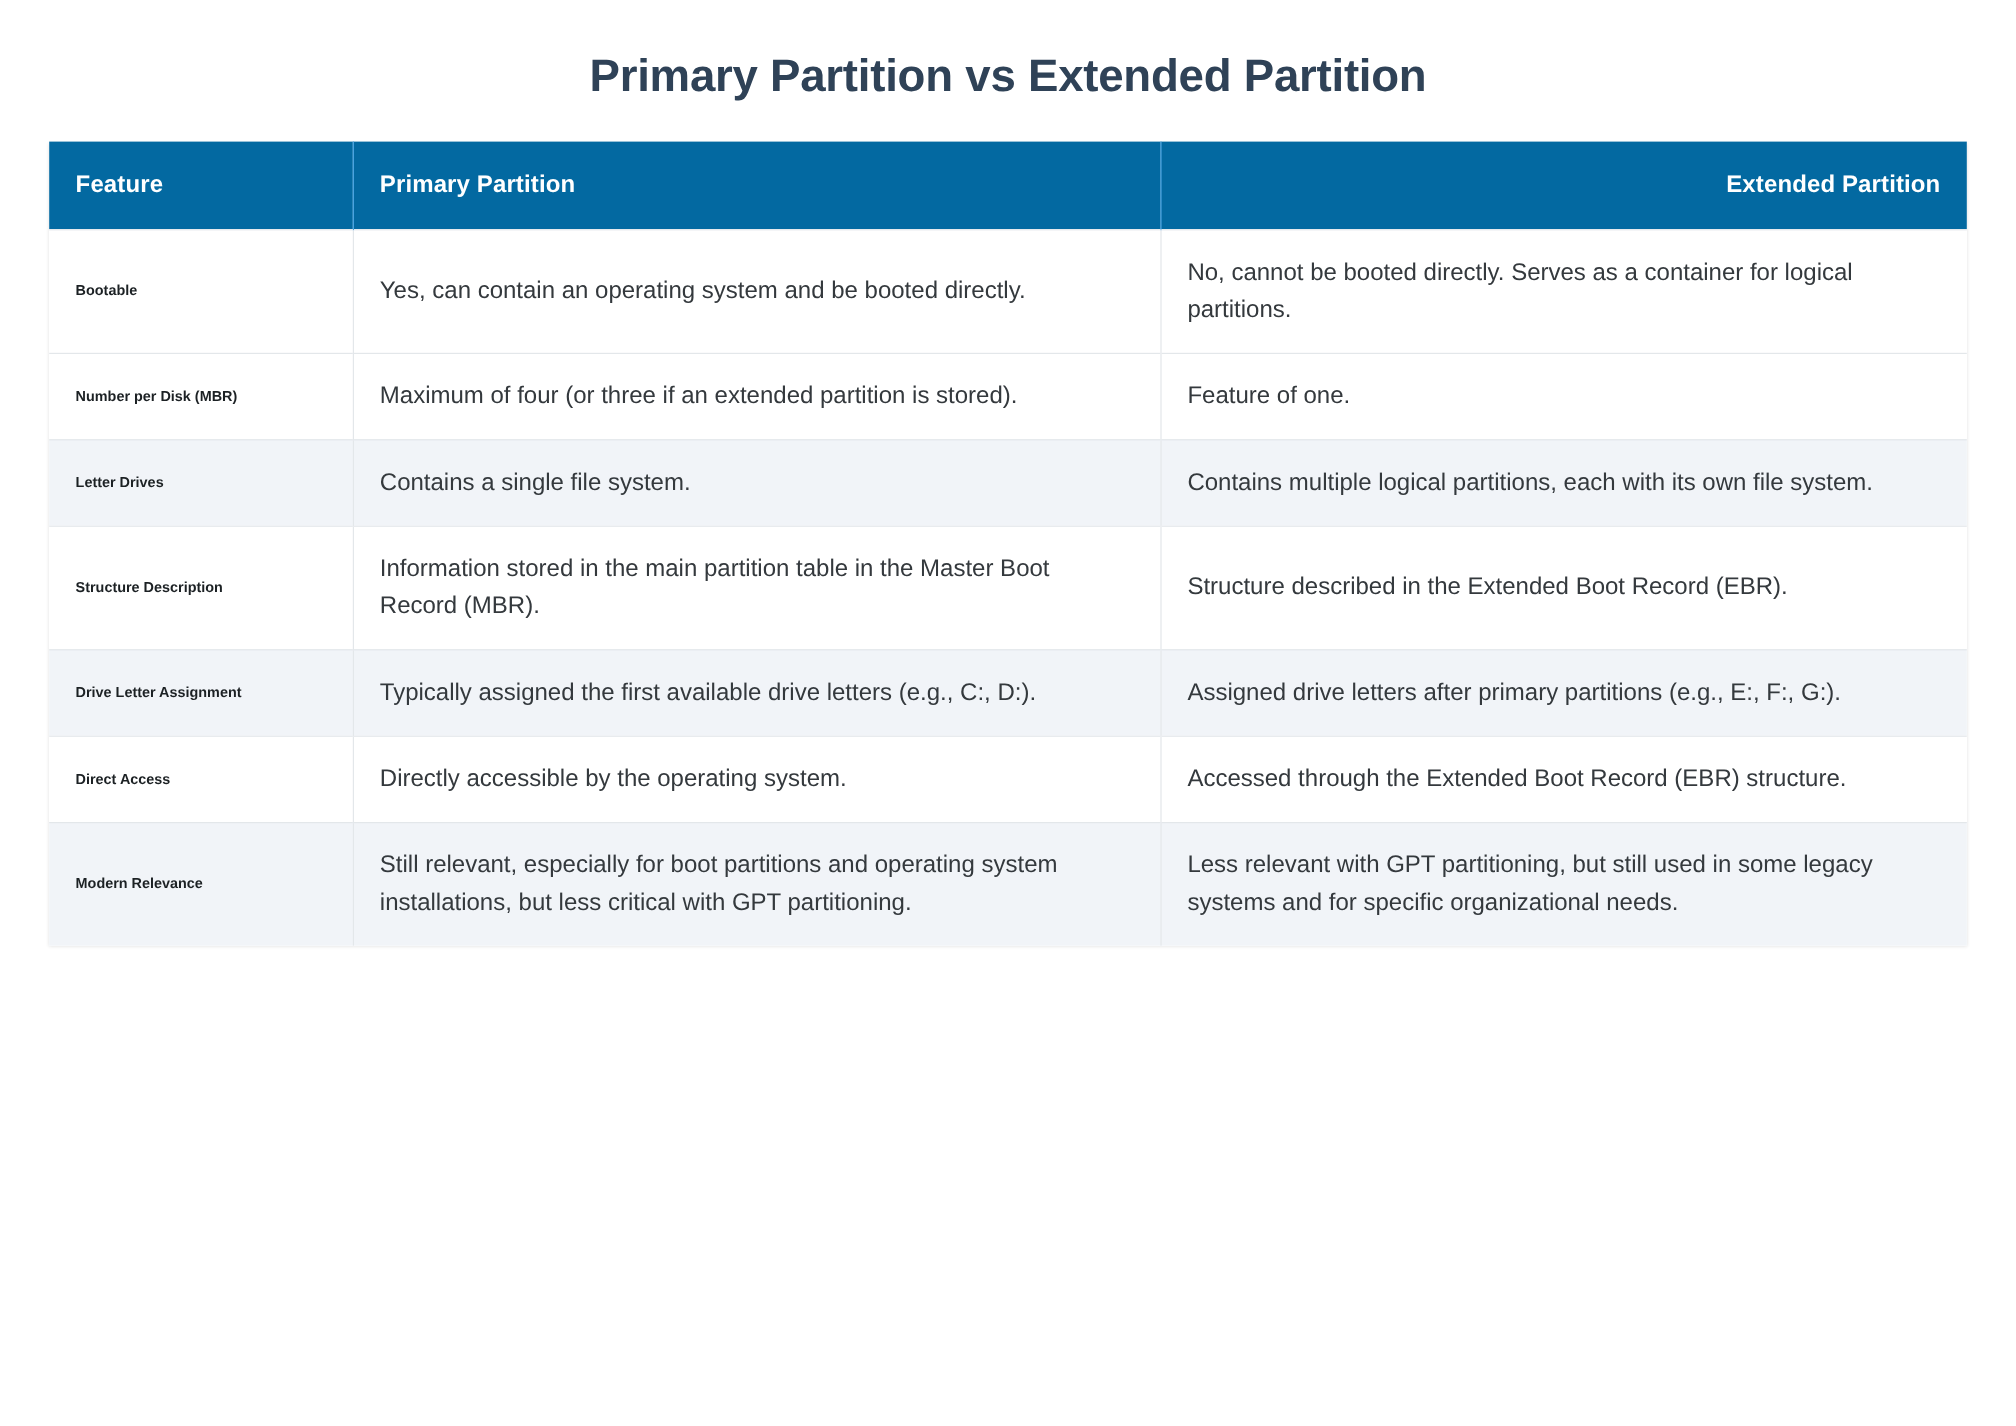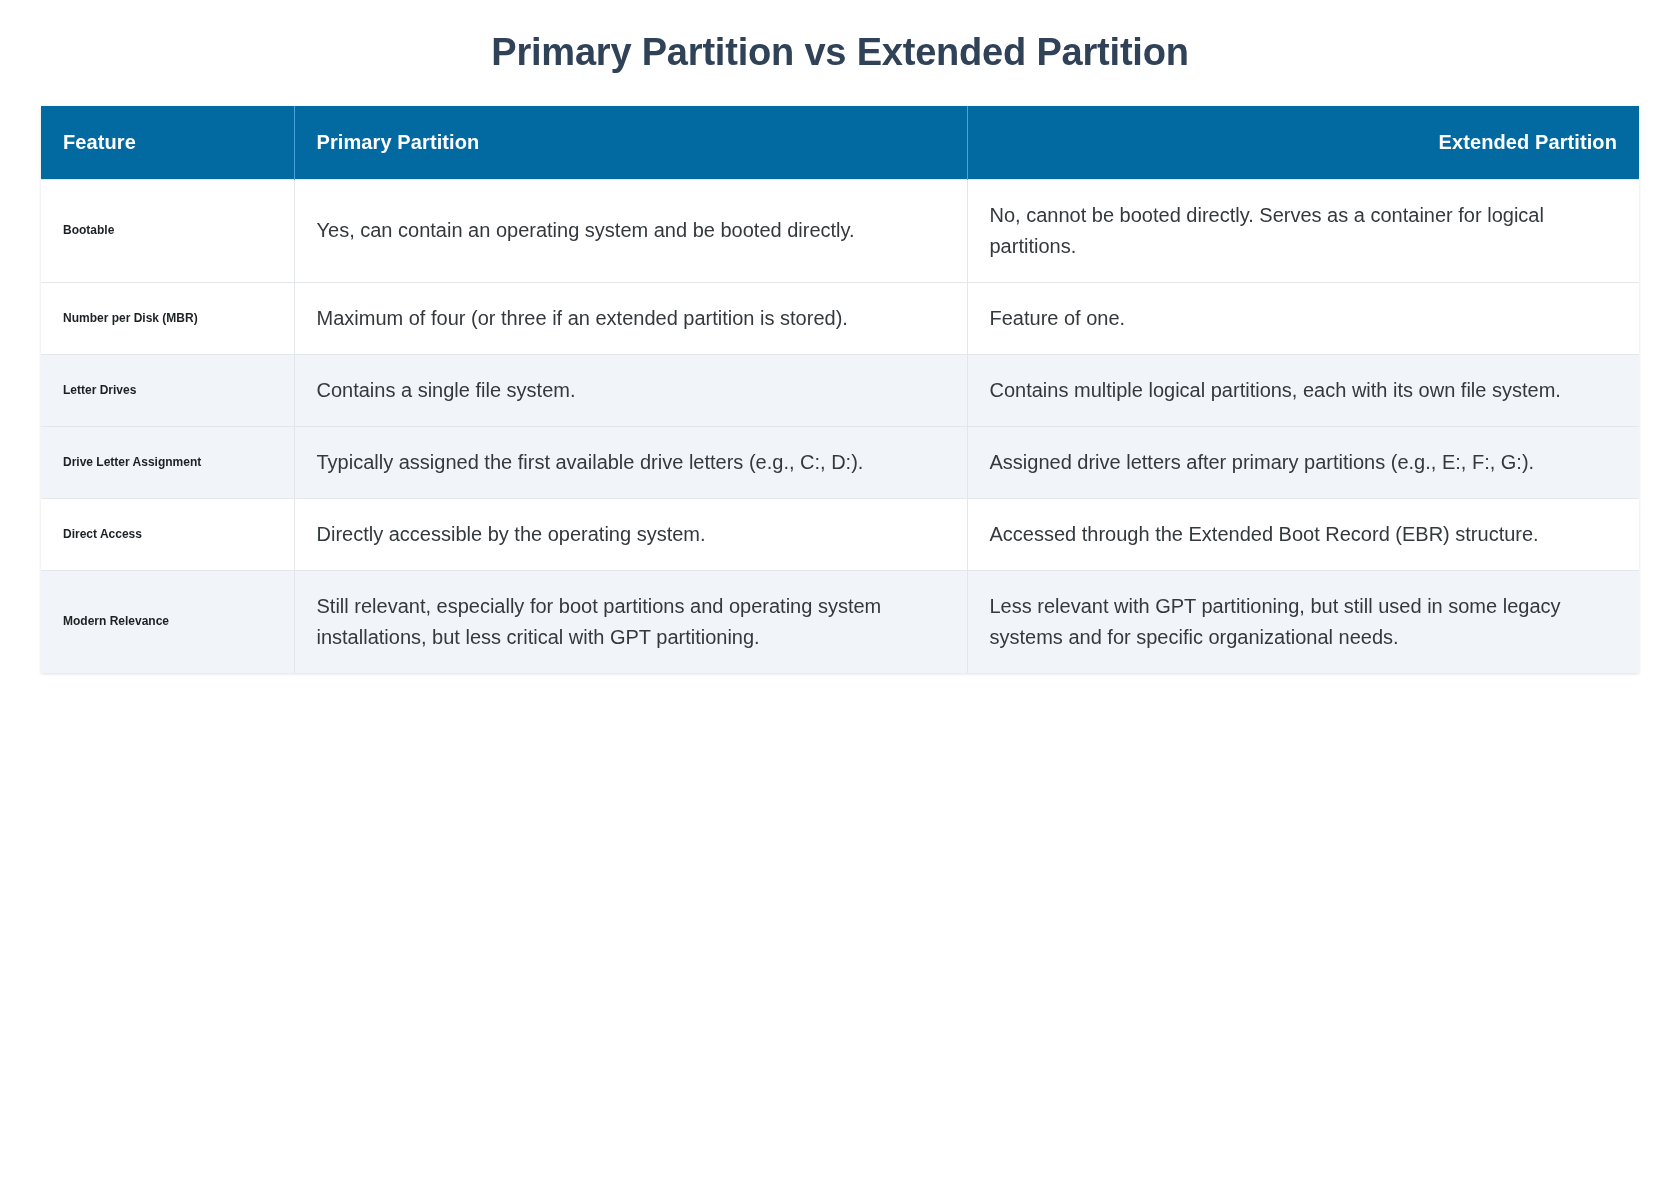--- a/index.html
+++ b/index.html
@@ -11,21 +11,21 @@
     height: 1188px;
     background: #ffffff;
     font-family: "Liberation Sans", sans-serif;
     overflow: hidden;
   }
 
   .page {
     width: 1680px;
     height: 1188px;
     box-sizing: border-box;
-    padding: 0;
+    padding: 12px;
     position: relative;
   }
 
   .page-title {
     text-align: center;
     font-size: 38px;
     font-weight: bold;
     color: #2f4257;
     letter-spacing: -0.2px;
     margin: 0;
@@ -131,20 +131,25 @@
           <td>Maximum of four (or three if an extended partition is stored).</td>
           <td>Feature of one.</td>
         </tr>
 
         <tr class="alt">
           <td class="feature-cell">Letter Drives</td>
           <td>Contains a single file system.</td>
           <td>Contains multiple logical partitions, each with its own file system.</td>
         </tr>
 
+        <tr class="plain">
+          <td class="feature-cell">Structure Description</td>
+          <td>Information stored in the main partition table in the Master Boot Record (MBR).</td>
+          <td>Structure described in the Extended Boot Record (EBR).</td>
+        </tr>
 
         <tr class="alt">
           <td class="feature-cell">Drive Letter Assignment</td>
           <td>Typically assigned the first available drive letters (e.g., C:, D:).</td>
           <td>Assigned drive letters after primary partitions (e.g., E:, F:, G:).</td>
         </tr>
 
         <tr class="plain">
           <td class="feature-cell">Direct Access</td>
           <td>Directly accessible by the operating system.</td>

